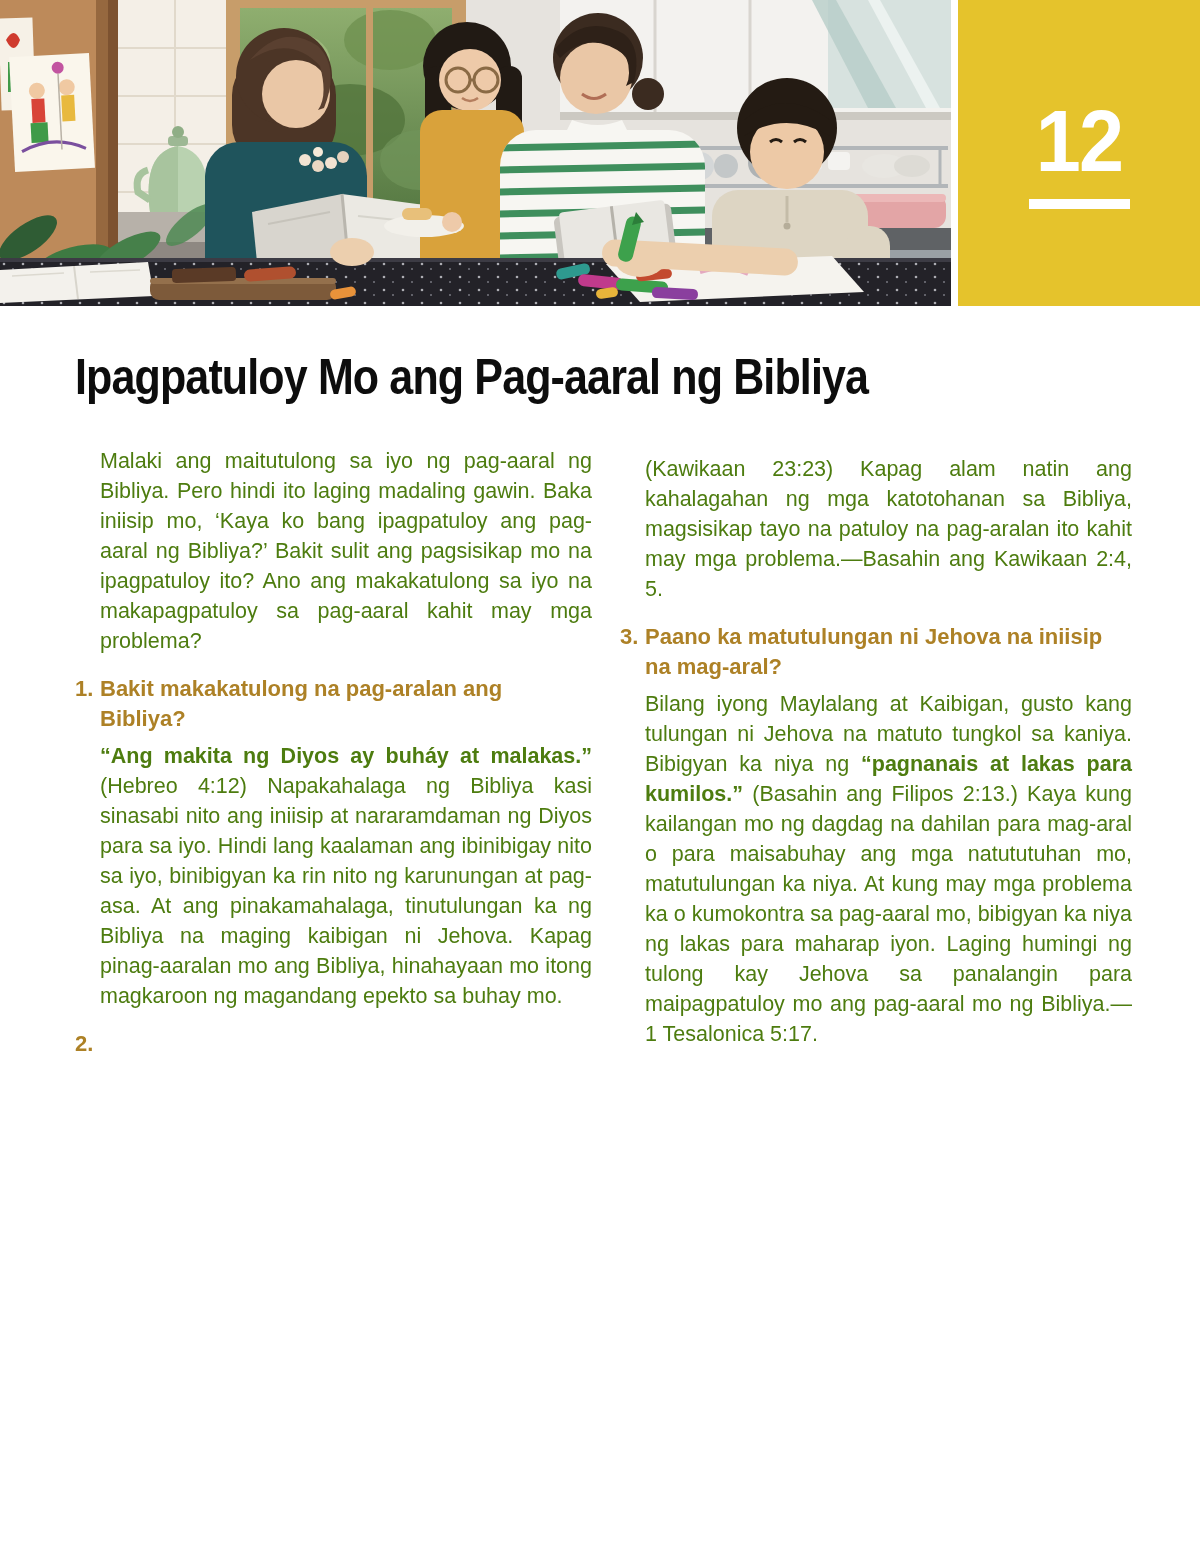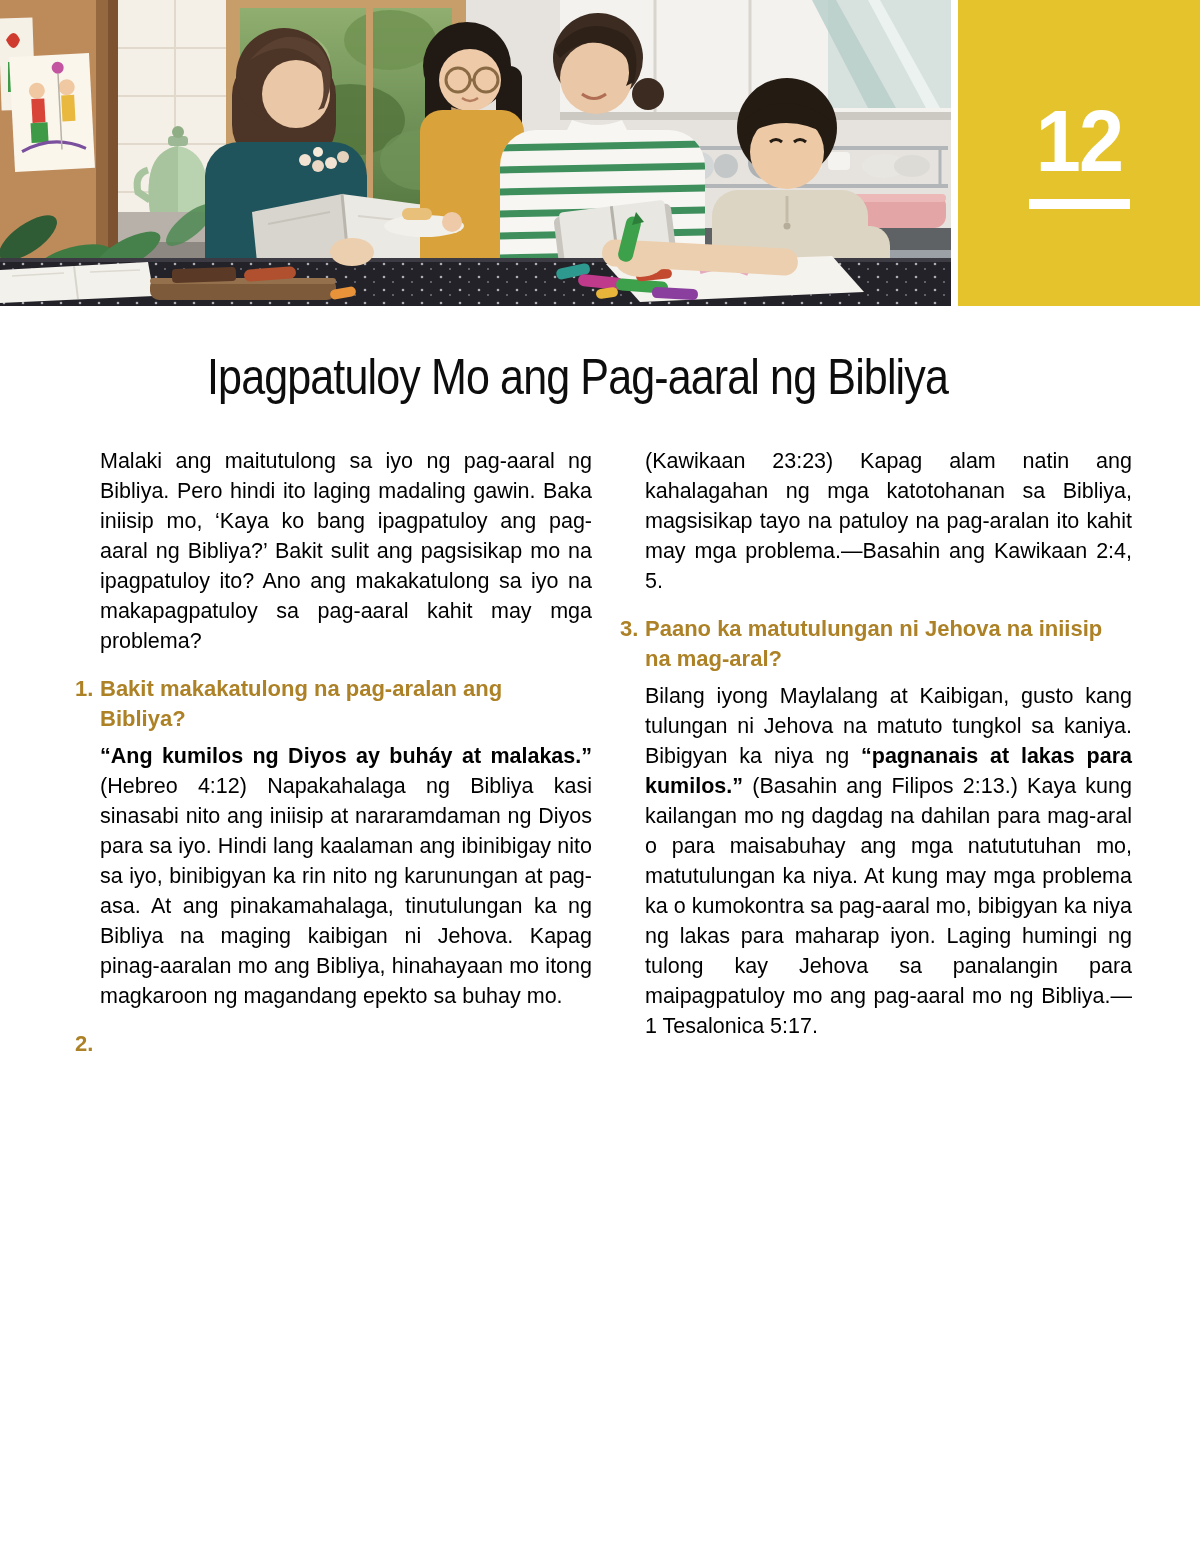--- a/index.html
+++ b/index.html
@@ -20,36 +20,35 @@
     display:flex;flex-direction:column;align-items:center;justify-content:center;
   }
   .badge-num{
     color:#ffffff;font-weight:bold;font-size:88px;line-height:88px;
     display:inline-block;transform:scaleX(.92);letter-spacing:-2px;
   }
   .badge-rule{width:101px;height:10px;background:#ffffff;margin-top:14px;}
   
   h1.title{
     margin:42px 0 12px 75px;padding:0;
-    font-size:50px;line-height:58px;font-weight:normal;color:#0d0d0d;
+    font-size:50px;line-height:58px;font-weight:bold;color:#0d0d0d;
     white-space:nowrap;
-    text-align:center;
   }
   h1.title span{display:inline-block;transform:scaleX(.86);transform-origin:left center;letter-spacing:-1px;}
   
   .columns{
     display:flex;gap:28px;
     margin:40px 68px 0 75px;
   }
   .col{width:517px;flex:0 0 auto;}
-  .col.right{width:512px;}
+  .col.right{width:512px;margin-top:8px;}
   .body-p{
     margin:0;padding:0 0 0 25px;
     font-size:21.5px;line-height:30px;
-    text-align:justify;color:#000000;
+    text-align:justify;color:#4d7c0f;
   }
   .question{
     position:relative;
     margin:18px 0 7px 0;padding:0 0 0 25px;
     font-size:22px;line-height:30px;font-weight:bold;color:#ad8126;
     text-align:left;
   }
   .qnum{position:absolute;left:0;top:0;}
   .b{font-weight:bold;}
 </style>
@@ -302,21 +301,21 @@
   <main class="columns">
 
     <section class="col left">
       <p class="body-p">Malaki ang maitutulong sa iyo ng pag-aaral ng Bibliya. Pero hindi ito laging madaling gawin. Baka iniisip mo, ‘Kaya ko bang ipagpatuloy ang pag-aaral ng Bibliya?’ Bakit sulit ang pagsisikap mo na ipagpatuloy ito? Ano ang makakatulong sa iyo na makapagpatuloy sa pag-aaral kahit may mga problema?</p>
 
       <h2 class="question" style="color: rgb(173, 129, 38);">
         <span class="qnum">1.</span>
         <span>Bakit makakatulong na pag-aralan ang Bibliya?</span>
       </h2>
       <p class="body-p">
-        <span class="b">“Ang kumilos ng Diyos ay buháy at malakas.”</span>
+        <span class="b">“Ang makita ng Diyos ay buháy at malakas.”</span>
         <span>(Hebreo 4:12) Napakahalaga ng Bibliya kasi sinasabi nito ang iniisip at nararamdaman ng Diyos para sa iyo. Hindi lang kaalaman ang ibinibigay nito sa iyo, binibigyan ka rin nito ng karunungan at pag-asa. At ang pinakamahalaga, tinutulungan ka ng Bibliya na maging kaibigan ni Jehova. Kapag pinag-aaralan mo ang Bibliya, hinahayaan mo itong magkaroon ng magandang epekto sa buhay mo.</span>
       </p>
 
       <h2 class="question" style="color: rgb(173, 129, 38);">
         <span class="qnum">2.</span>
       </h2>
     </section>
 
     <section class="col right">
       <p class="body-p">(Kawikaan 23:23) Kapag alam natin ang kahalagahan ng mga katotohanan sa Bibliya, magsisikap tayo na patuloy na pag-aralan ito kahit may mga problema.—Basahin ang Kawikaan 2:4, 5.</p>

